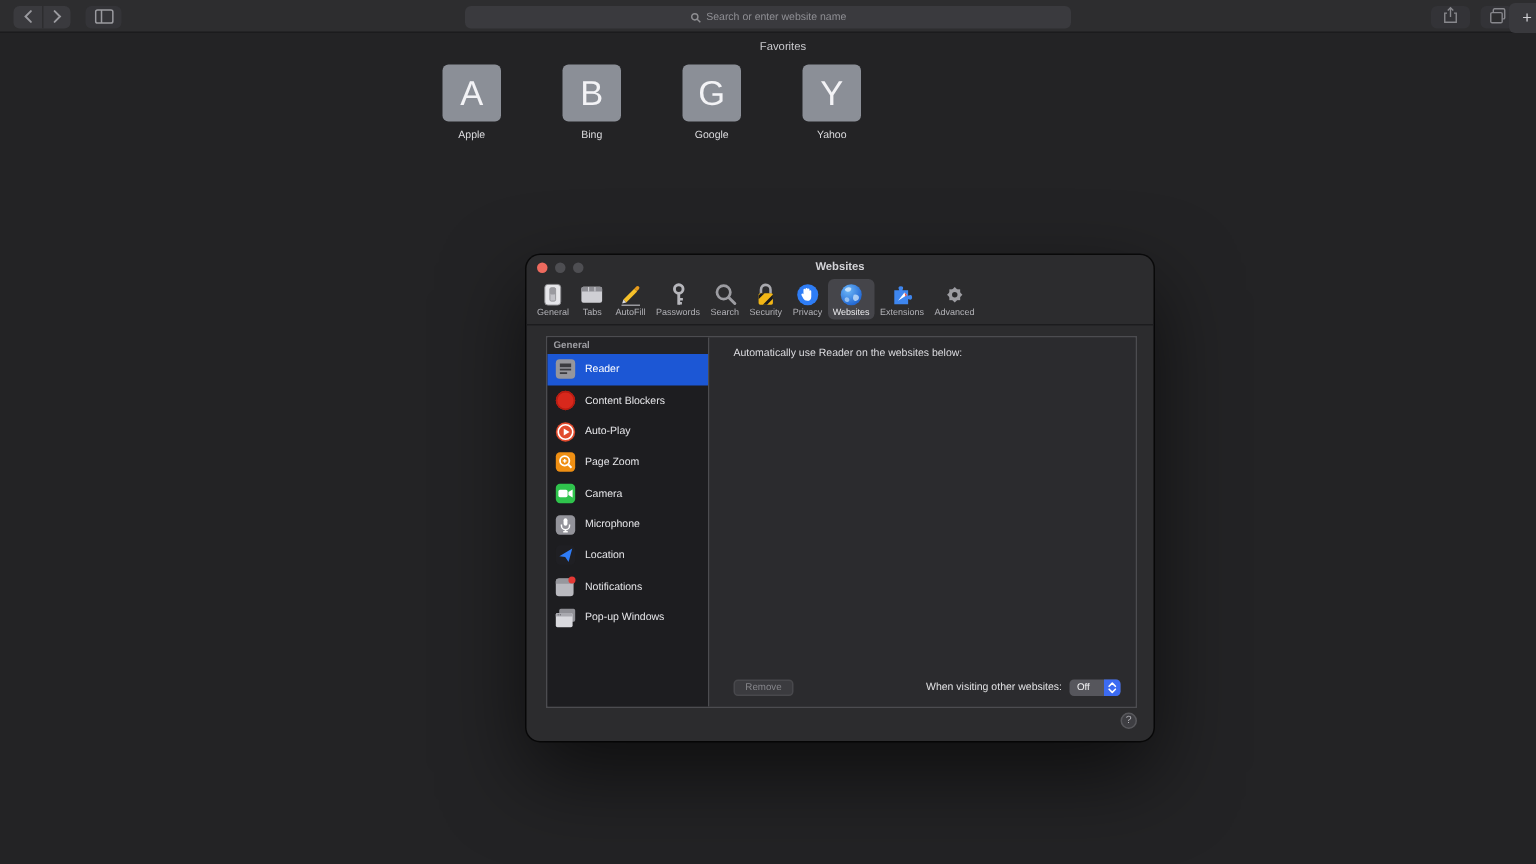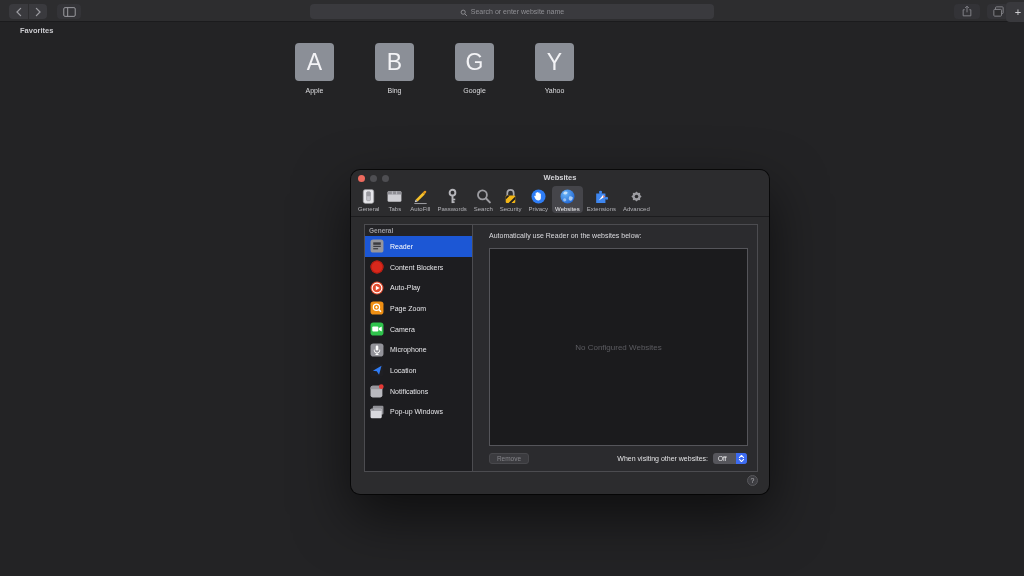--- a/index.html
+++ b/index.html
@@ -22,22 +22,22 @@
   .sidebar-btn { left:57px; width:24px; }
   .share-btn { left:954px; width:26px; background:#333337; }
   .tabs-btn { left:987px; width:22px; background:#333337; }
   .newtab-btn { position:absolute; left:1006px; top:2px; width:24px; height:20px; background:#39393d;
     border-radius:4px; color:#cfcfd3; font-size:11px; display:flex; align-items:center; justify-content:center; }
   .url-field { position:absolute; left:310px; top:4px; width:404px; height:15px; background:#3a3a3e;
     border-radius:4px; display:flex; align-items:center; justify-content:center; gap:3px; }
   .url-placeholder { font-size:7px; color:#8f8f94; }
 
   
-  .fav-title { position:absolute; top:26px; left:0; right:0; 
-    font-size:7.5px; font-weight:700; color:#cbcbcf;margin-left:20px; }
+  .fav-title { position:absolute; top:26px; left:0; right:0; text-align:center;
+    font-size:7.5px; font-weight:400; color:#cbcbcf;margin-left:20px; }
   .fav-grid { position:absolute; left:295px; top:43px; display:flex; gap:41px; }
   .fav-item { width:39px; display:flex; flex-direction:column; align-items:center; }
   .fav-tile { width:39px; height:38px; border-radius:4px; background:#8b8f97;
     display:flex; align-items:center; justify-content:center;
     font-size:23px; color:#f3f3f6; }
   .fav-label { margin-top:6px; font-size:7px; color:#dedee1; white-space:nowrap; }
 
   
   .prefs-window { position:absolute; left:351px; top:170px; width:418px; height:324px;
     background:#2c2c2e; border-radius:9px;
@@ -379,23 +379,20 @@
                 <circle cx="2" cy="4.5" r="0.45" fill="#6e6e74"></circle>
                 <circle cx="3.3" cy="4.5" r="0.45" fill="#6e6e74"></circle>
               </svg>
             </span>
             <span>Pop-up Windows</span>
           </div>
         </div>
     </div>
     <div class="detail">
       <div class="detail-heading">Automatically use Reader on the websites below:</div>
-      <div class="list-box">
-        <span class="empty-text">No Configured Websites</span>
-      </div>
       <div class="bottom-row">
         <div class="remove-btn">Remove</div>
         <div class="visit-group">
           <span class="visit-label">When visiting other websites:</span>
           <div class="popup">
             <span class="popup-value">Off</span>
             <span class="stepper">
                 <svg width="7" height="9" viewBox="0 0 8 10">
                   <path d="M1.6 3.9 L4 1.5 L6.4 3.9" fill="none" stroke="#fff" stroke-width="1.2" stroke-linecap="round" stroke-linejoin="round"></path>
                   <path d="M1.6 6.1 L4 8.5 L6.4 6.1" fill="none" stroke="#fff" stroke-width="1.2" stroke-linecap="round" stroke-linejoin="round"></path>

